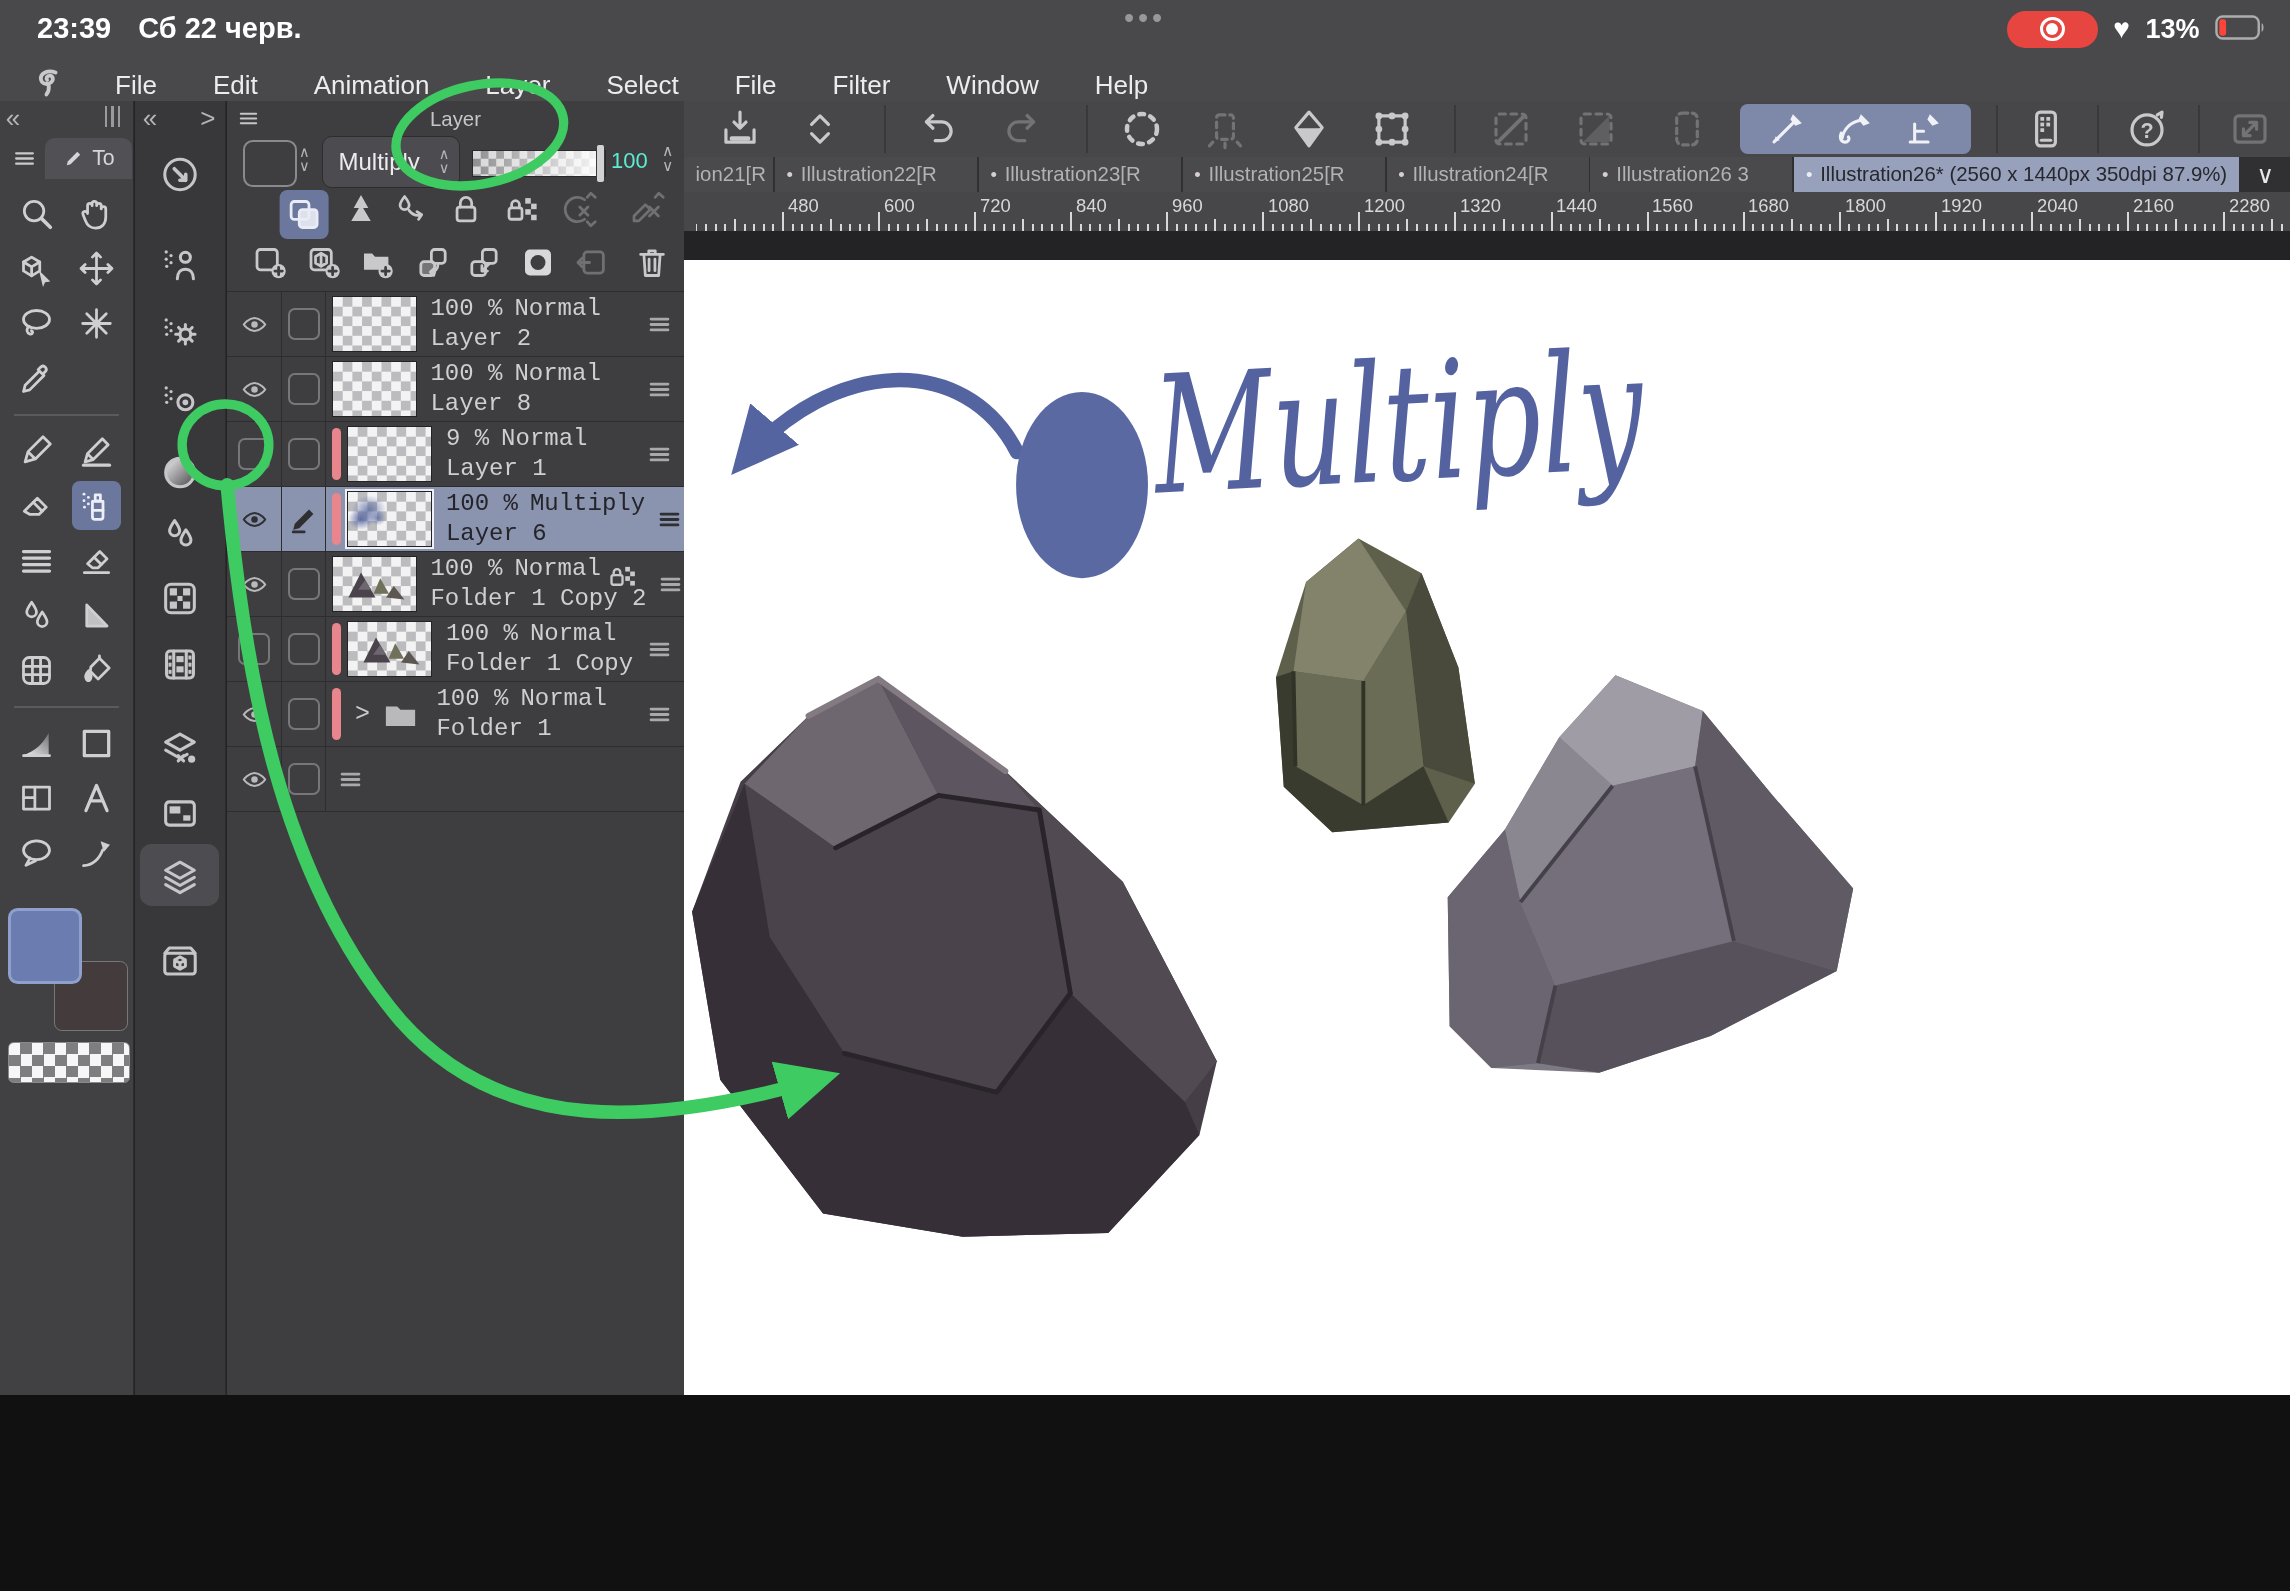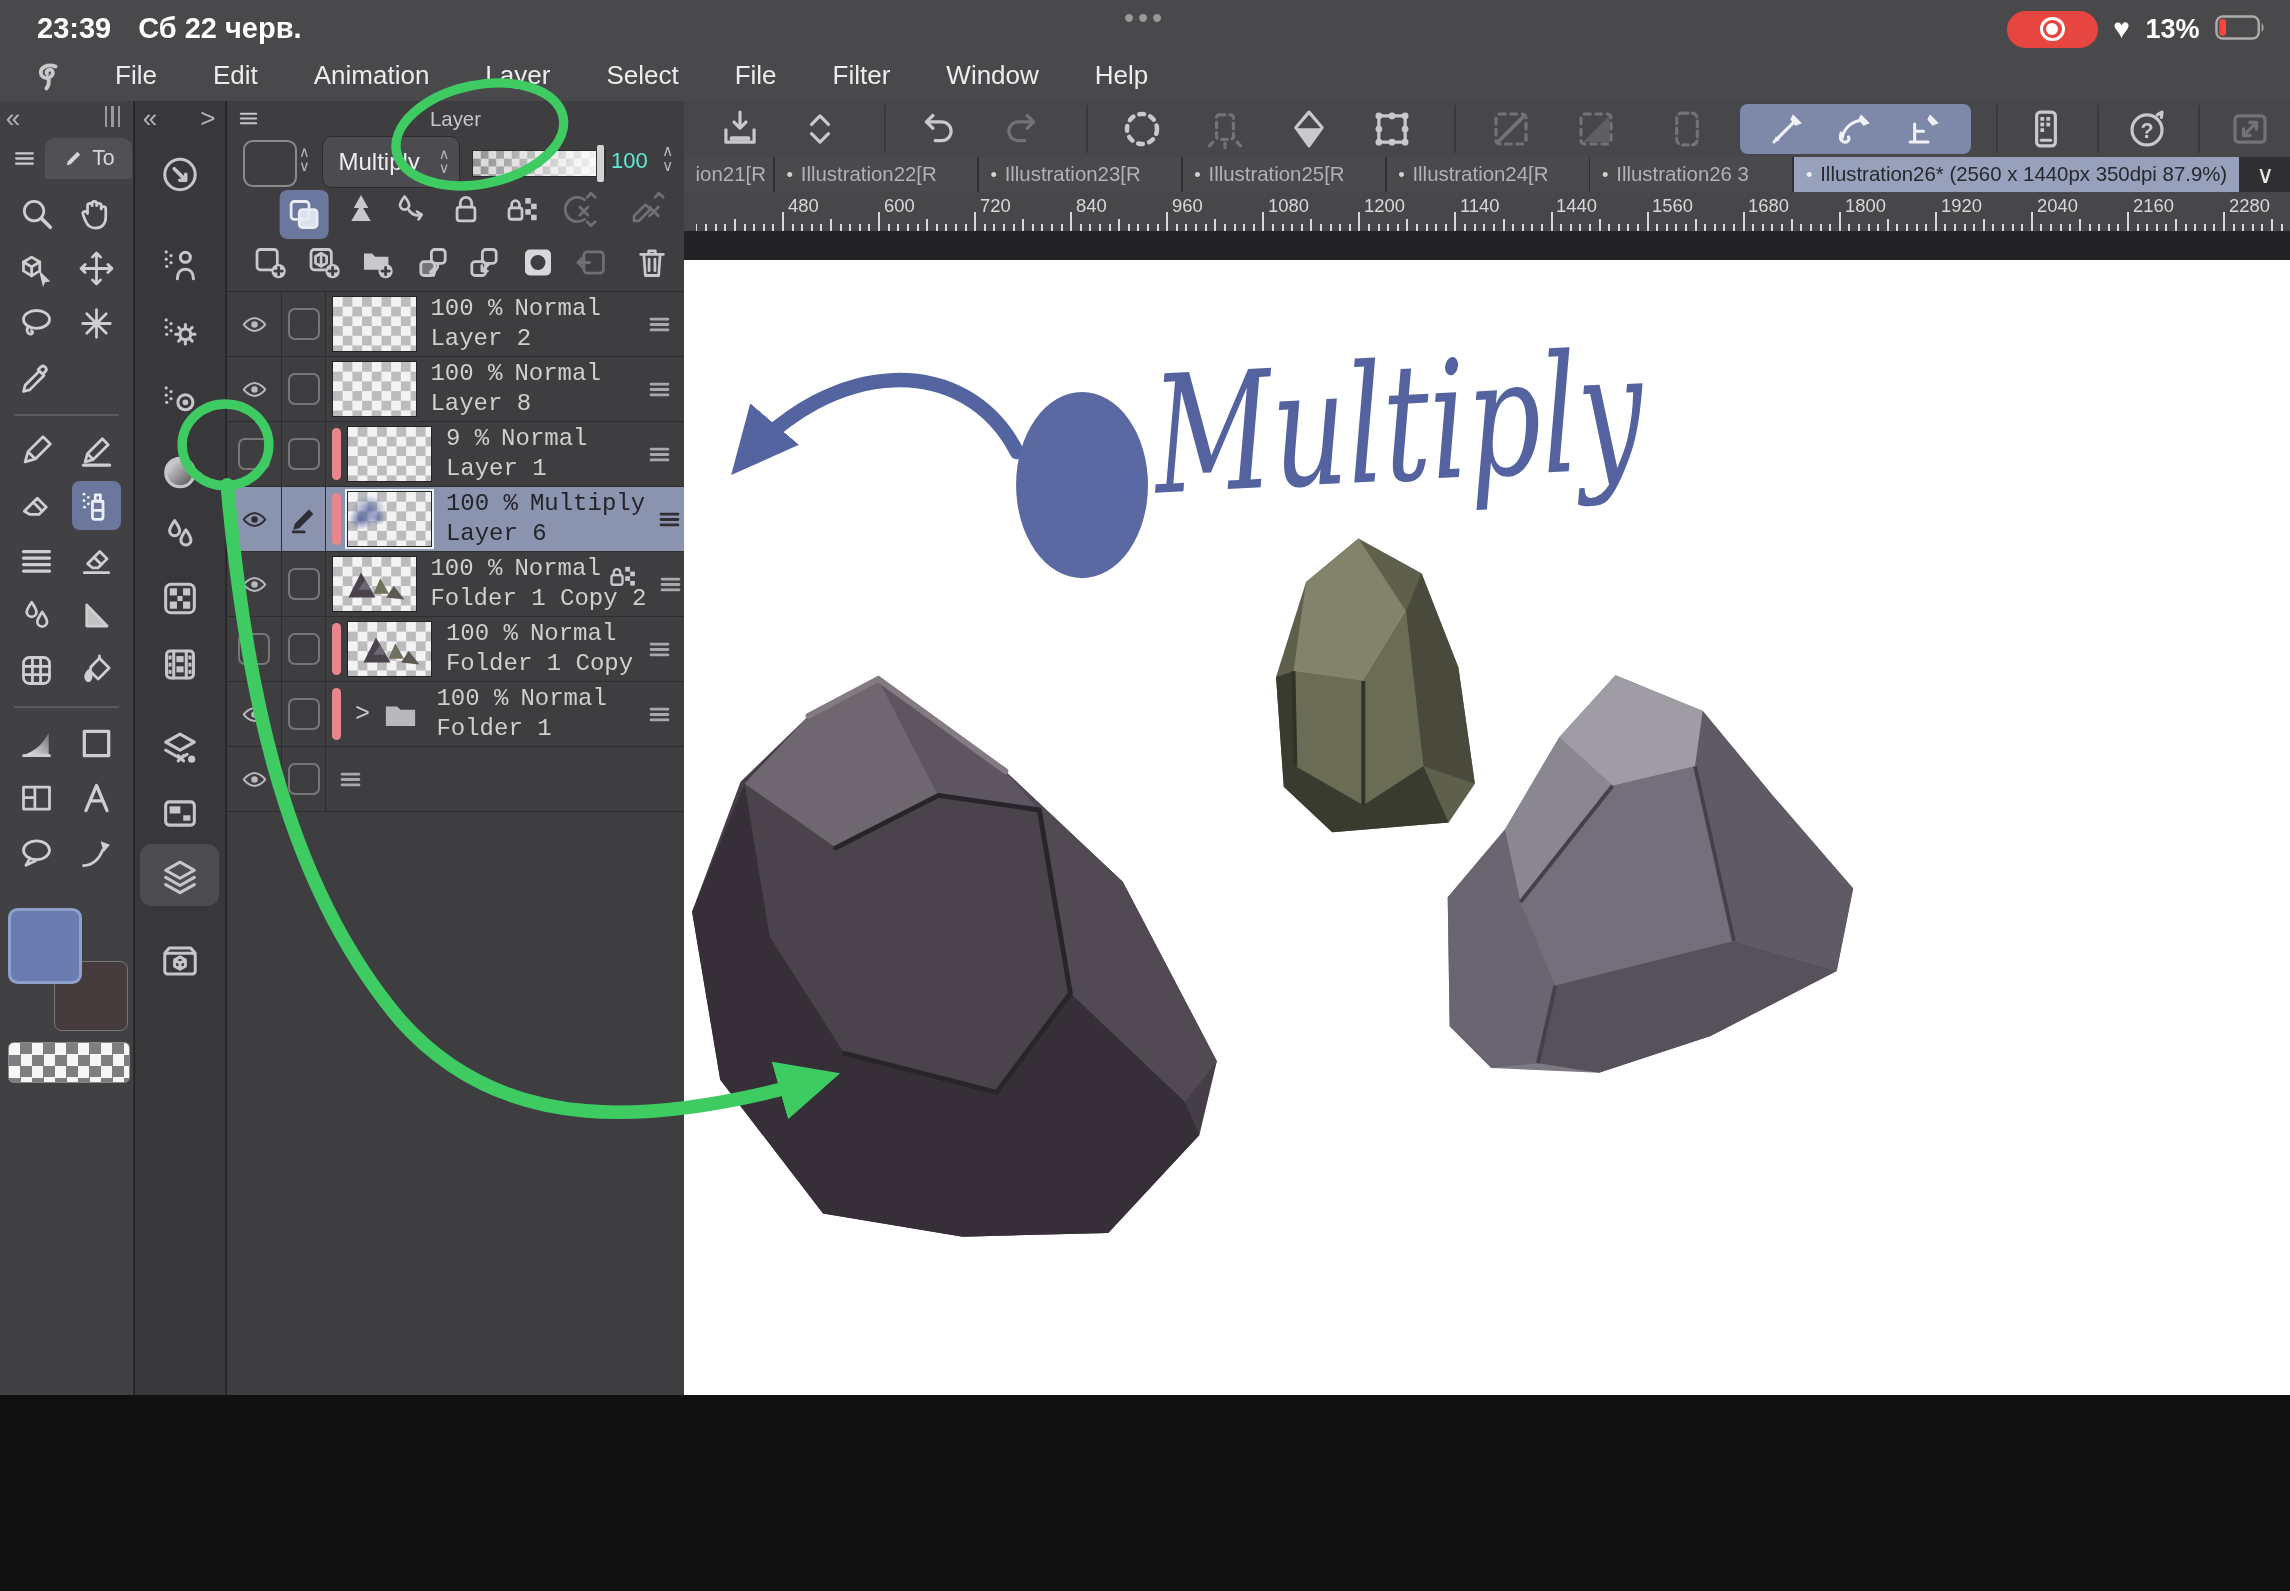--- a/index.html
+++ b/index.html
@@ -11,21 +11,21 @@
   .statusbar{position:absolute;left:0;top:0;width:100%;height:60px;background:#49494b;}
   .sb-left{position:absolute;left:37px;top:11.6px;display:flex;gap:27px;font-size:29px;font-weight:bold;color:#fff;}
   .sb-dots{position:absolute;left:50%;top:1.9px;transform:translateX(-50%);font-size:29px;color:#98989a;letter-spacing:3.9px;}
   .sb-right{position:absolute;right:25px;top:10.7px;display:flex;align-items:center;gap:15.5px;}
   .rec-pill{width:91px;height:37px;border-radius:18.4px;background:#e64540;display:flex;align-items:center;justify-content:center;}
   .rec-ring{width:18.4px;height:18.4px;border:3.4px solid #fff;border-radius:50%;position:relative;}
   .rec-ring::after{content:"";position:absolute;inset:3.1px;background:#fff;border-radius:50%;}
   .heart{color:#fff;font-size:28px;line-height:1;}
   .batt-pct{color:#fff;font-size:27px;font-weight:600;}
   
-  .menubar{position:absolute;left:0;top:60px;width:100%;height:41px;background:#49494b;display:flex;align-items:flex-start;}
+  .menubar{position:absolute;left:0;top:60px;width:100%;height:41px;background:#49494b;display:flex;align-items:flex-end;}
   .menubar .logo{width:35px;height:35px;margin-left:33px;color:#c9c9cc;}
   .menu-items{display:flex;gap:56px;margin-left:47px;}
   .menu-item{font-size:26px;color:#ececee;}
   
   .tool-panel{position:absolute;left:0;top:101px;width:133px;bottom:0;background:#414144;border-right:1.9px solid #2c2c2e;}
   .subtool-panel{position:absolute;left:135px;top:101px;width:90px;bottom:0;background:#38383b;border-right:1.9px solid #2c2c2e;}
   .layer-panel{position:absolute;left:227px;top:101px;width:457px;bottom:0;background:#3e3e41;border-right:1.9px solid #1e1e20;}
   .pc{position:absolute;font-size:26px;color:#b5b5b8;line-height:1;}
   .handle{position:absolute;display:flex;gap:3.9px;}
   .handle i{width:2.4px;height:21.3px;background:#9a9a9d;display:block;}
@@ -1148,21 +1148,21 @@
       <div class="rtick" style="left:684px;height:6.8px;width:1.5px"></div>
       <div class="rtick" style="left:694px;height:6.8px;width:1.5px"></div>
       <div class="rtick" style="left:703px;height:6.8px;width:1.5px"></div>
       <div class="rtick" style="left:713px;height:6.8px;width:1.5px"></div>
       <div class="rtick" style="left:722px;height:11.6px;width:1.5px"></div>
       <div class="rtick" style="left:732px;height:6.8px;width:1.5px"></div>
       <div class="rtick" style="left:742px;height:6.8px;width:1.5px"></div>
       <div class="rtick" style="left:751px;height:6.8px;width:1.5px"></div>
       <div class="rtick" style="left:761px;height:6.8px;width:1.5px"></div>
       <div class="rtick" style="left:770px;height:19.4px"></div>
-      <div class="rlabel" style="left:776px">1140</div>
+      <div class="rlabel" style="left:776px">1320</div>
       <div class="rtick" style="left:780px;height:6.8px;width:1.5px"></div>
       <div class="rtick" style="left:790px;height:6.8px;width:1.5px"></div>
       <div class="rtick" style="left:799px;height:6.8px;width:1.5px"></div>
       <div class="rtick" style="left:809px;height:6.8px;width:1.5px"></div>
       <div class="rtick" style="left:819px;height:11.6px;width:1.5px"></div>
       <div class="rtick" style="left:828px;height:6.8px;width:1.5px"></div>
       <div class="rtick" style="left:838px;height:6.8px;width:1.5px"></div>
       <div class="rtick" style="left:847px;height:6.8px;width:1.5px"></div>
       <div class="rtick" style="left:857px;height:6.8px;width:1.5px"></div>
       <div class="rtick" style="left:867px;height:19.4px"></div>

